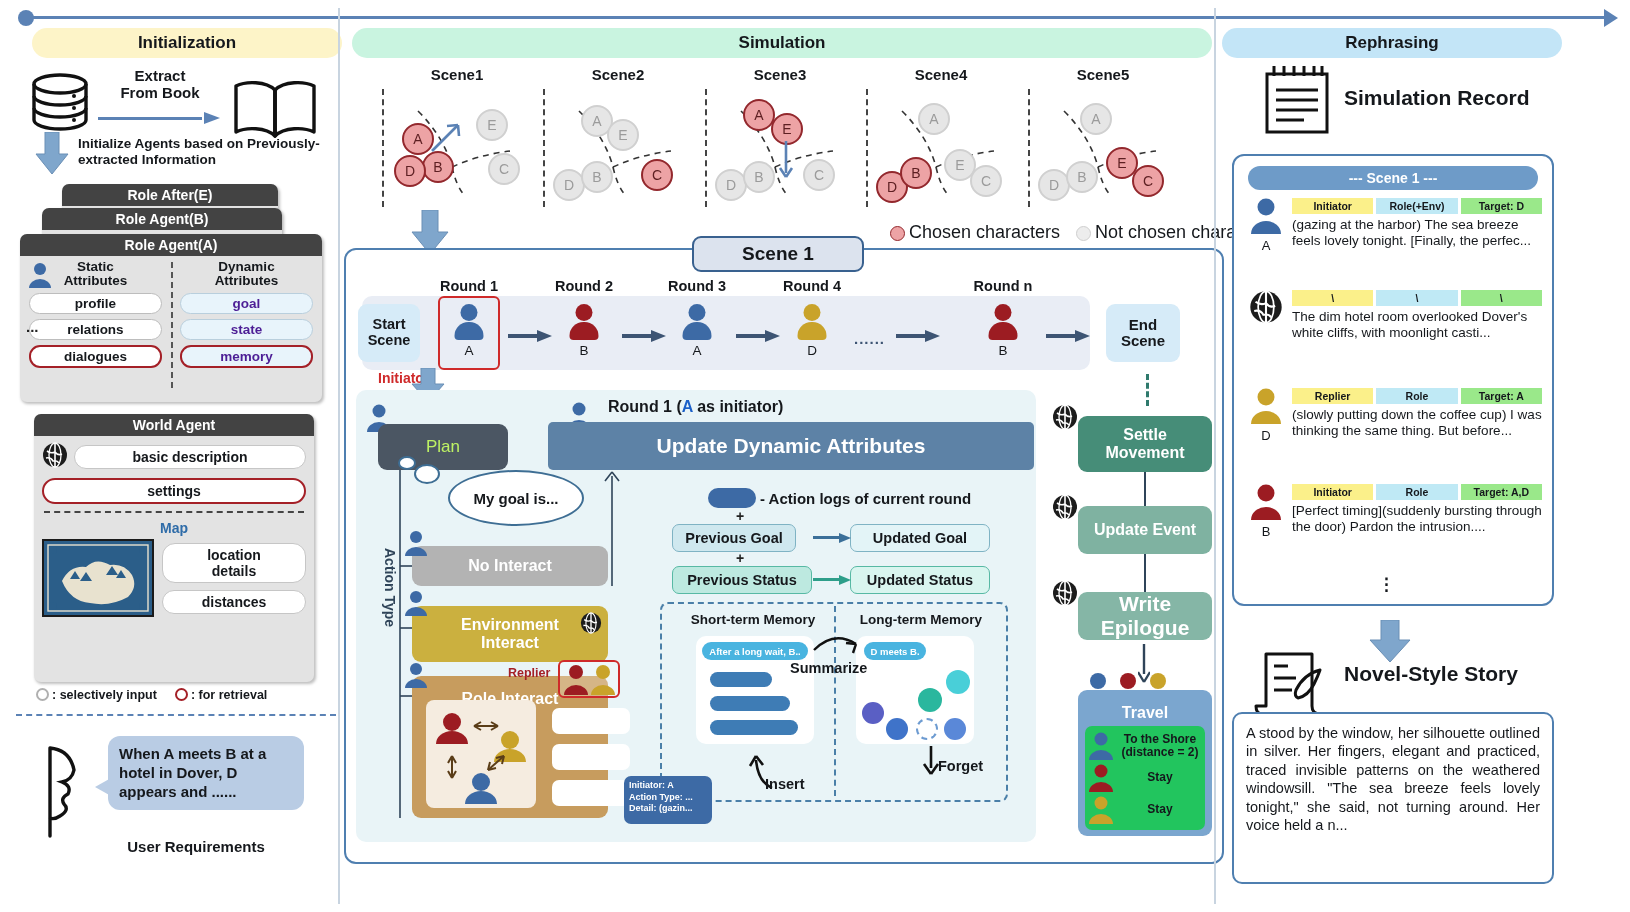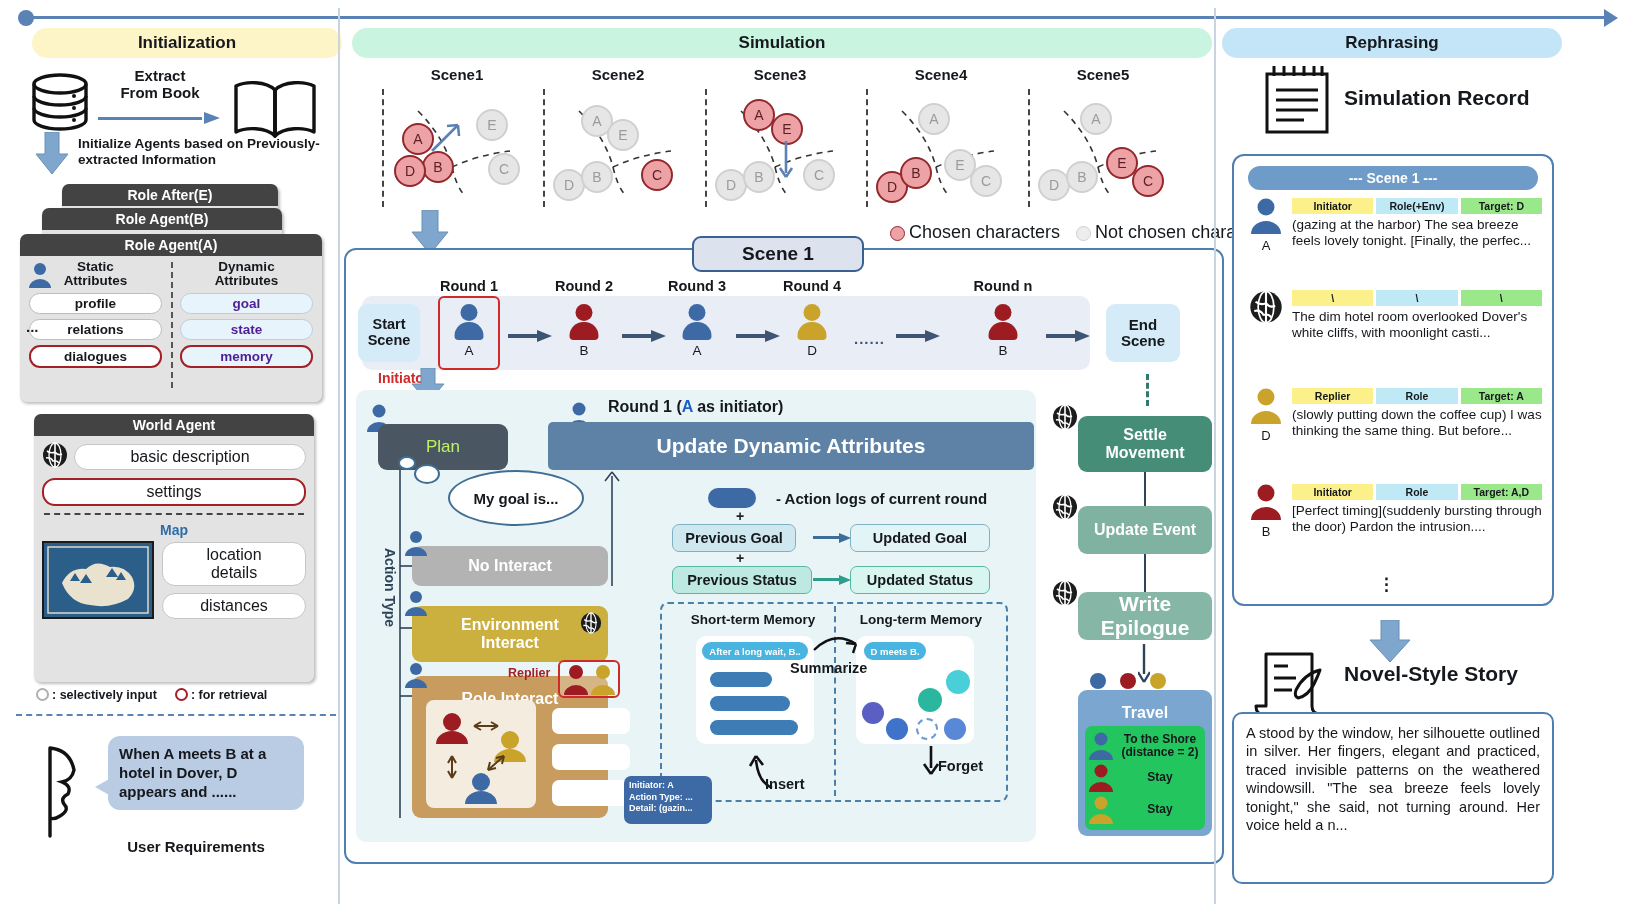--- a/index.html
+++ b/index.html
@@ -48,21 +48,21 @@
   .pill { margin-top:5px; width:88%; text-align:center; font-weight:bold; font-size:13.5px;
           border-radius:11px; padding:2px 0; background:#fff; border:1.6px solid #bdbdbd; }
   .pill.dyn { background:#e8f4fb; color:#4c1d95; border-color:#b9cfdd; }
   .pill.red { border:2.2px solid #a42027; }
   #ra-a .divider { position:absolute; left:50%; top:6px; bottom:6px; border-left:2px dashed #555; }
   #personIcon-a { position:absolute; left:8px; top:6px; }
 
   #world { left:34px; top:414px; width:280px; height:268px; }
   #world .wbody { padding:6px 8px 8px 8px; }
   .wrow { display:flex; align-items:center; gap:6px; }
-  .wpill { flex:1; text-align:center; font-weight:normal; font-size:16px; border-radius:13px;
+  .wpill { flex:1; text-align:center; font-weight:bold; font-size:14px; border-radius:13px;
            background:#fff; border:1.6px solid #c6c6c6; padding:3px 0; }
   .wpill.red { border:2.2px solid #a42027; }
   #world .dashline { border-top:2px dashed #444; margin:7px 2px; }
   #world .maplabel { color:#2f6ca8; font-weight:bold; font-size:14px; text-align:center; margin-bottom:3px; }
   #mapimg { width:112px; height:78px; border:2px solid #1b1b1b; background:#23557f; position:relative; overflow:hidden; }
 
   #legendRow { left:36px; top:688px; width:290px; font-size:12.5px; font-weight:bold; display:flex; gap:18px; align-items:center; }
   .lg-circ { width:13px; height:13px; border-radius:50%; border:2px solid #b0b0b0; display:inline-block; vertical-align:-2px; margin-right:3px; }
   .lg-circ.red { border-color:#a42027; }
   #leftDash { left:16px; top:714px; width:320px; border-top:2.5px dashed #5b82b5; }
@@ -140,21 +140,21 @@
   #replierLbl { left:508px; top:666px; font-size:12.5px; font-weight:bold; color:#a42027; }
   #replierBox { left:558px; top:660px; width:62px; height:38px; border:2px solid #cf2a2a; border-radius:6px; background:rgba(255,255,255,.25); }
   #roleGraph { left:426px; top:700px; width:110px; height:108px; background:#f5ece0; border-radius:8px; }
   .speechWhite { position:absolute; left:552px; width:78px; height:26px; background:#fff; border-radius:7px; }
   #envGlobe { left:580px; top:612px; }
 
   
   #udaBox { left:548px; top:422px; width:486px; height:48px; background:#5d82a6; color:#fff; border-radius:5px;
             display:flex; align-items:center; justify-content:center; font-weight:bold; font-size:21px; }
   #udaPerson { left:566px; top:402px; }
-  #actionLogRow { left:668px; top:488px; width:330px; display:flex; align-items:center; gap:20px;padding-left:40px; }
+  #actionLogRow { left:668px; top:488px; width:330px; display:flex; align-items:center; gap:4px;padding-left:40px; }
   #actionLogSwatch { width:48px; height:20px; border-radius:10px; background:#3d6aa5; }
   #actionLogTxt { font-weight:bold; font-size:15px; }
   .plus { position:absolute; font-weight:bold; font-size:14px; color:#222; }
   .flowPill { position:absolute; height:28px; border-radius:7px; display:flex; align-items:center;
               justify-content:center; font-weight:bold; font-size:14.5px; border:1.6px solid #7fb3c4; }
   #prevGoal { left:672px; top:524px; width:124px; background:#cfe8ef; }
   #updGoal  { left:850px; top:524px; width:140px; background:#e3f4f7; }
   #prevStat { left:672px; top:566px; width:140px; background:#bde9e0; border-color:#57b9a4;}
   #updStat  { left:850px; top:566px; width:140px; background:#d9f5ef; border-color:#57b9a4;}
   .flowArrow { position:absolute; height:10px; }

